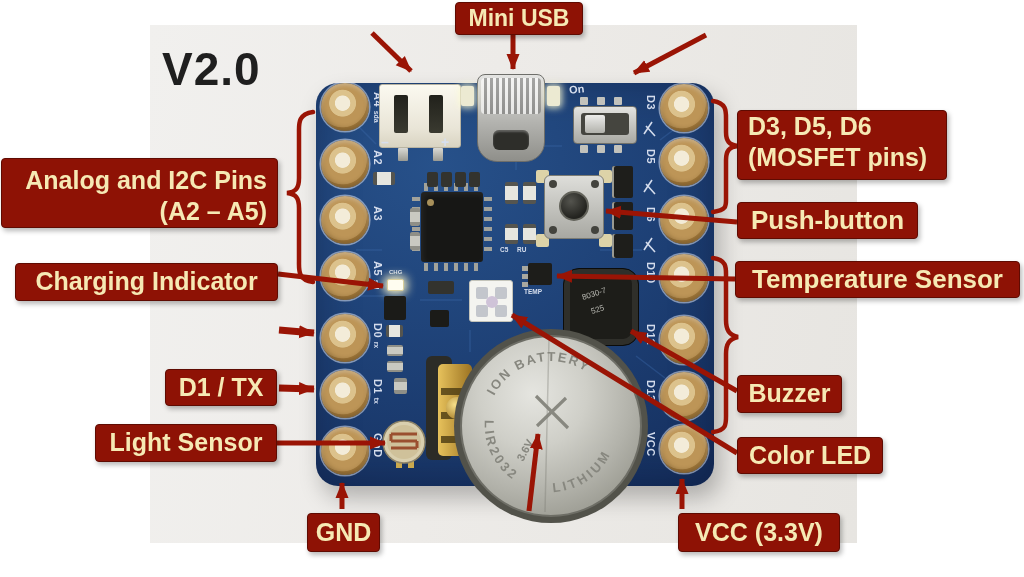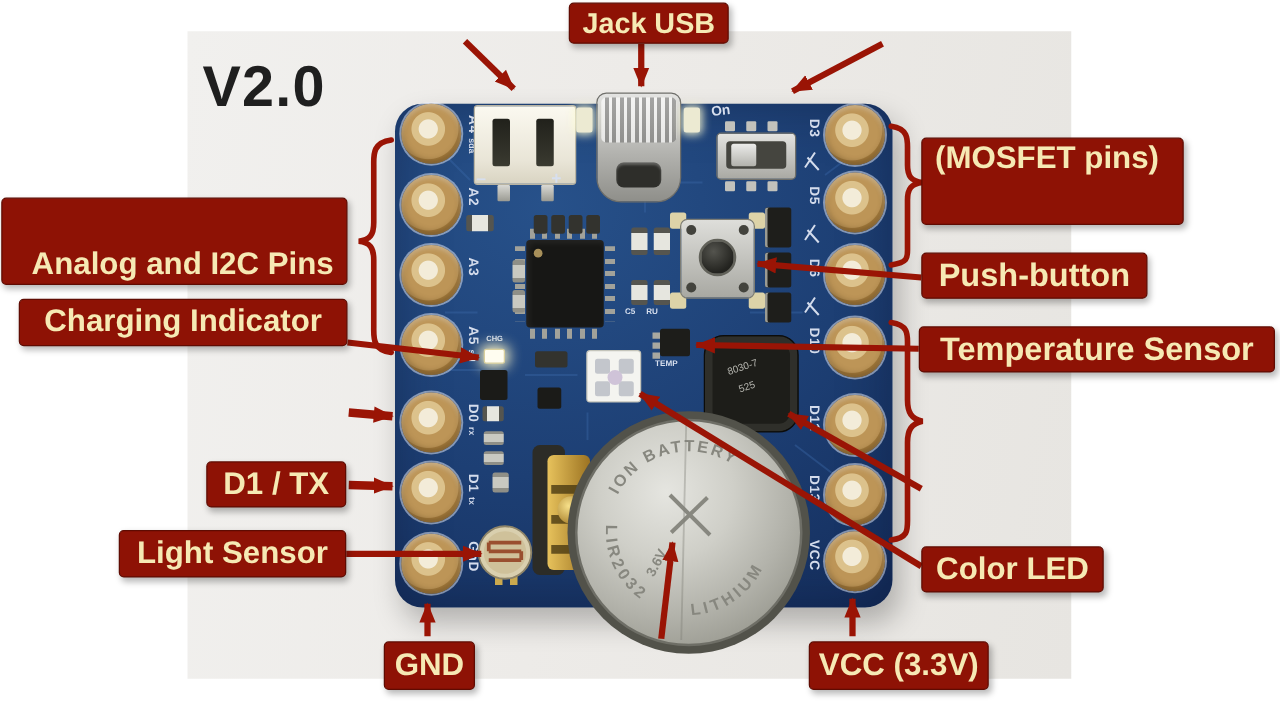--- a/index.html
+++ b/index.html
@@ -321,34 +321,37 @@
     <line class="arrow" x1="737" y1="453" x2="512" y2="315" marker-end="url(#ah)"></line>
     <line class="arrow" x1="278" y1="274" x2="383" y2="286" marker-end="url(#ah)"></line>
     <line class="arrow fat" x1="279" y1="330" x2="314" y2="333" marker-end="url(#ah)"></line>
     <line class="arrow fat" x1="279" y1="388" x2="314" y2="389" marker-end="url(#ah)"></line>
     <line class="arrow" x1="277" y1="443" x2="385" y2="443" marker-end="url(#ah)"></line>
     <line class="arrow" x1="342" y1="509" x2="342" y2="483" marker-end="url(#ah)"></line>
     <line class="arrow" x1="682" y1="509" x2="682" y2="479" marker-end="url(#ah)"></line>
     <line class="arrow" x1="529" y1="511" x2="538" y2="434" marker-end="url(#ah)"></line>
   </svg>
 
-  <div class="label" style="left:455px;top:2px;width:128px;height:33px;font-size:23px">Jack USB</div>
+  <div class="label" style="left:455px;top:2px;width:128px;height:33px;font-size:23px">Mini USB</div>
 
   <div class="label two left-al" style="left:737px;top:110px;width:210px;height:70px;font-size:25px">
+    <span style="display:block;width:100%">D3, D5, D6</span>
     <span style="display:block;width:100%">(MOSFET pins)</span>
   </div>
   <div class="label" style="left:737px;top:202px;width:181px;height:37px;font-size:26px">Push-button</div>
   <div class="label" style="left:735px;top:261px;width:285px;height:37px;font-size:26px">Temperature Sensor</div>
+  <div class="label" style="left:737px;top:375px;width:105px;height:38px;font-size:25px">Buzzer</div>
   <div class="label" style="left:737px;top:437px;width:146px;height:37px;font-size:25px">Color LED</div>
 
   <div class="label two right-al" style="left:1px;top:158px;width:277px;height:70px;font-size:25px">
     <span style="display:block;width:100%">Analog and I2C Pins</span>
+    <span style="display:block;width:100%">(A2 – A5)</span>
   </div>
-  <div class="label" style="left:15px;top:239px;width:263px;height:38px;font-size:25px">Charging Indicator</div>
+  <div class="label" style="left:15px;top:263px;width:263px;height:38px;font-size:25px">Charging Indicator</div>
   <div class="label" style="left:165px;top:369px;width:112px;height:37px;font-size:25px">D1 / TX</div>
   <div class="label" style="left:95px;top:424px;width:182px;height:38px;font-size:25px">Light Sensor</div>
 
   <div class="label" style="left:307px;top:513px;width:73px;height:39px;font-size:25px">GND</div>
-  <div class="label" style="left:647px;top:513px;width:144px;height:39px;font-size:25px">VCC (3.3V)</div>
+  <div class="label" style="left:678px;top:513px;width:162px;height:39px;font-size:25px">VCC (3.3V)</div>
 
   <div class="version">V2.0</div>
 
 </div>
 
 </body></html>

